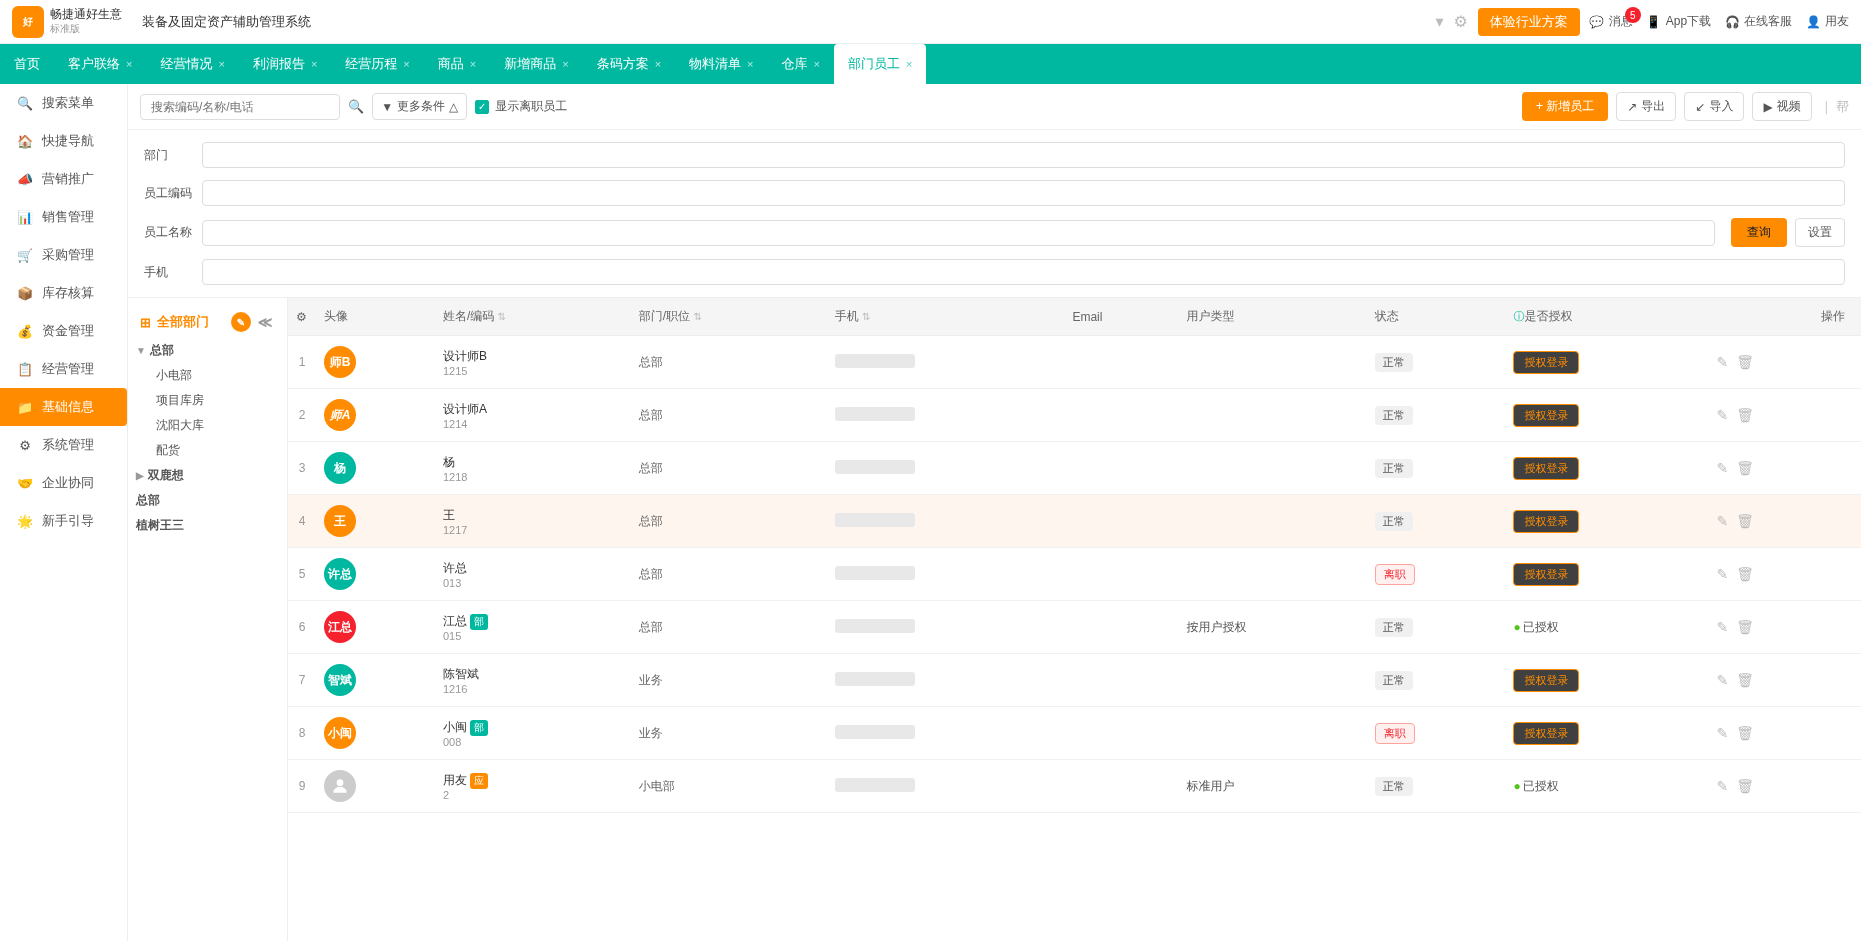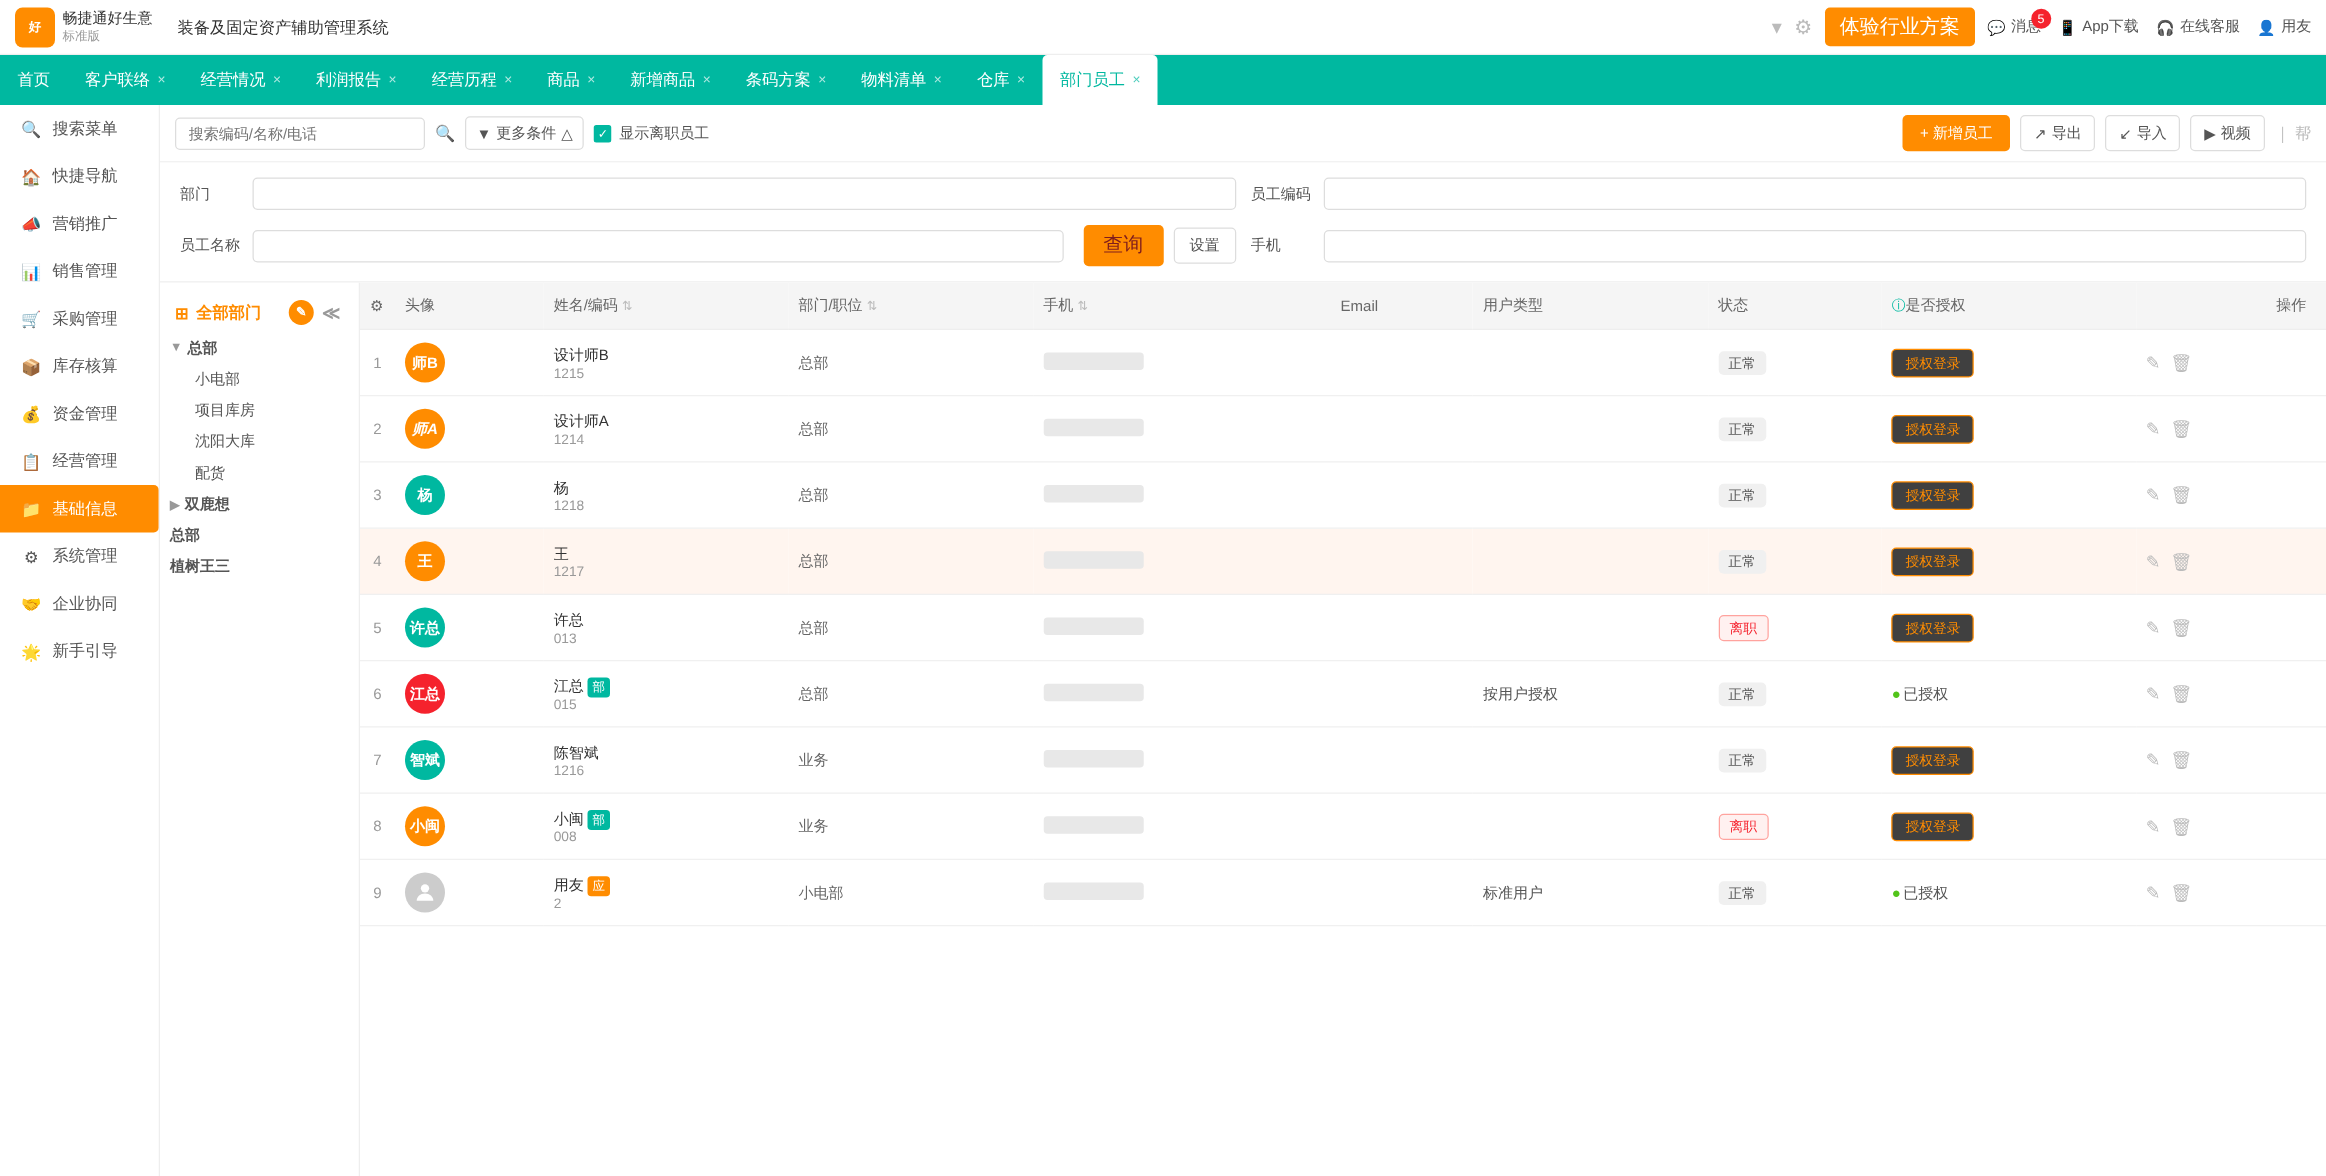--- a/index.html
+++ b/index.html
@@ -8,21 +8,21 @@
     
     .top-bar { display: flex; align-items: center; height: 44px; background: #fff; border-bottom: 1px solid #eee; padding: 0 12px; gap: 10px; }
     .logo-area { display: flex; align-items: center; gap: 6px; min-width: 120px; }
     .logo-icon { width: 32px; height: 32px; background: #ff8c00; border-radius: 6px; display: flex; align-items: center; justify-content: center; color: #fff; font-size: 10px; font-weight: bold; }
     .logo-text { font-size: 12px; color: #333; line-height: 1.3; }
     .logo-tag { font-size: 10px; color: #999; }
     .system-title { font-size: 13px; color: #333; flex: 1; }
     .top-bar-actions { display: flex; align-items: center; gap: 14px; margin-left: auto; }
     .top-action { display: flex; align-items: center; gap: 4px; color: #555; font-size: 12px; cursor: pointer; position: relative; }
     .badge { background: #f5222d; color: #fff; border-radius: 10px; font-size: 10px; padding: 0 4px; min-width: 16px; height: 16px; display: flex; align-items: center; justify-content: center; position: absolute; top: -6px; right: -8px; }
-    .try-btn { background: #ff8c00; color: #fff; border: none; border-radius: 4px; padding: 5px 12px; font-size: 16px; cursor: pointer; }
+    .try-btn { background: #ff8c00; color: #fff; border: none; border-radius: 4px; padding: 5px 12px; font-size: 13px; cursor: pointer; }
 
     
     .nav-tabs { display: flex; align-items: center; background: #00b8a0; height: 40px; padding: 0 0; overflow: hidden; }
     .nav-tab { display: flex; align-items: center; height: 40px; padding: 0 14px; color: #fff; font-size: 13px; cursor: pointer; white-space: nowrap; gap: 4px; }
     .nav-tab.active { background: #fff; color: #00b8a0; border-radius: 4px 4px 0 0; }
     .nav-tab .close-x { font-size: 11px; opacity: 0.7; margin-left: 2px; }
 
     
     .main-layout { display: flex; height: calc(941px - 44px - 40px); }
 
@@ -42,21 +42,21 @@
     .show-resigned { display: flex; align-items: center; gap: 6px; font-size: 12px; color: #555; cursor: pointer; }
     .checkbox { width: 14px; height: 14px; border: 1px solid #00b8a0; background: #00b8a0; border-radius: 2px; display: flex; align-items: center; justify-content: center; color: #fff; font-size: 10px; }
     .toolbar-right { margin-left: auto; display: flex; align-items: center; gap: 8px; }
     .btn-primary { background: #ff8c00; color: #fff; border: none; border-radius: 4px; padding: 6px 14px; font-size: 12px; cursor: pointer; }
     .btn-outline { background: #fff; color: #555; border: 1px solid #ddd; border-radius: 4px; padding: 5px 10px; font-size: 12px; cursor: pointer; display: flex; align-items: center; gap: 4px; }
     .filter-row { display: flex; align-items: center; gap: 8px; }
     .filter-label { font-size: 12px; color: #555; white-space: nowrap; min-width: 50px; }
     .filter-select { border: 1px solid #ddd; border-radius: 4px; padding: 5px 24px 5px 8px; font-size: 12px; min-width: 160px; background: #fff; position: relative; appearance: none; cursor: pointer; }
     .filter-input { border: 1px solid #ddd; border-radius: 4px; padding: 5px 8px; font-size: 12px; min-width: 200px; }
     .filter-actions { display: flex; gap: 8px; justify-content: flex-end; align-items: center; }
-    .btn-search { background: #ff8c00; color: #7f1d1d; border: none; border-radius: 4px; padding: 6px 16px; font-size: 16px; cursor: pointer; }
+    .btn-search { background: #ff8c00; color: #0f172a; border: none; border-radius: 4px; padding: 6px 16px; font-size: 12px; cursor: pointer; }
     .btn-set { background: #fff; color: #555; border: 1px solid #ddd; border-radius: 4px; padding: 5px 12px; font-size: 12px; cursor: pointer; }
 
     
     .inner-layout { display: flex; flex: 1; overflow: hidden; }
 
     
     .dept-tree { width: 160px; background: #fff; border-right: 1px solid #eee; padding: 8px; overflow-y: auto; flex-shrink: 0; }
     .dept-header { display: flex; align-items: center; gap: 6px; padding: 6px 4px; font-size: 13px; font-weight: bold; color: #ff8c00; }
     .dept-header-icons { display: flex; gap: 4px; margin-left: auto; }
     .dept-edit-btn { width: 20px; height: 20px; background: #ff8c00; border-radius: 50%; color: #fff; display: flex; align-items: center; justify-content: center; font-size: 10px; cursor: pointer; }
@@ -260,21 +260,21 @@
         </button>
         <button class="btn-outline">
           <span>▶</span>
           <span>视频</span>
         </button>
         <span style="color:#bbb;cursor:pointer;font-size:13px;">｜ 帮</span>
       </div>
     </div>
 
     <div style="background:#fff;padding:12px 16px;border-bottom:1px solid #eee;">
-      <div style="display:grid;grid-template-columns:1fr 1fr;gap:12px;align-items:center;">
+      <div style="display:grid;grid-template-columns:1fr;gap:12px;align-items:center;">
         <div class="filter-row">
           <span class="filter-label">部门</span>
           <div style="position:relative;flex:1;">
             <select class="filter-select" style="width:100%;"></select>
           </div>
         </div>
         <div class="filter-row">
           <span class="filter-label">员工编码</span>
           <input class="filter-input" type="text" style="flex: 1 1 0%;">
         </div>

